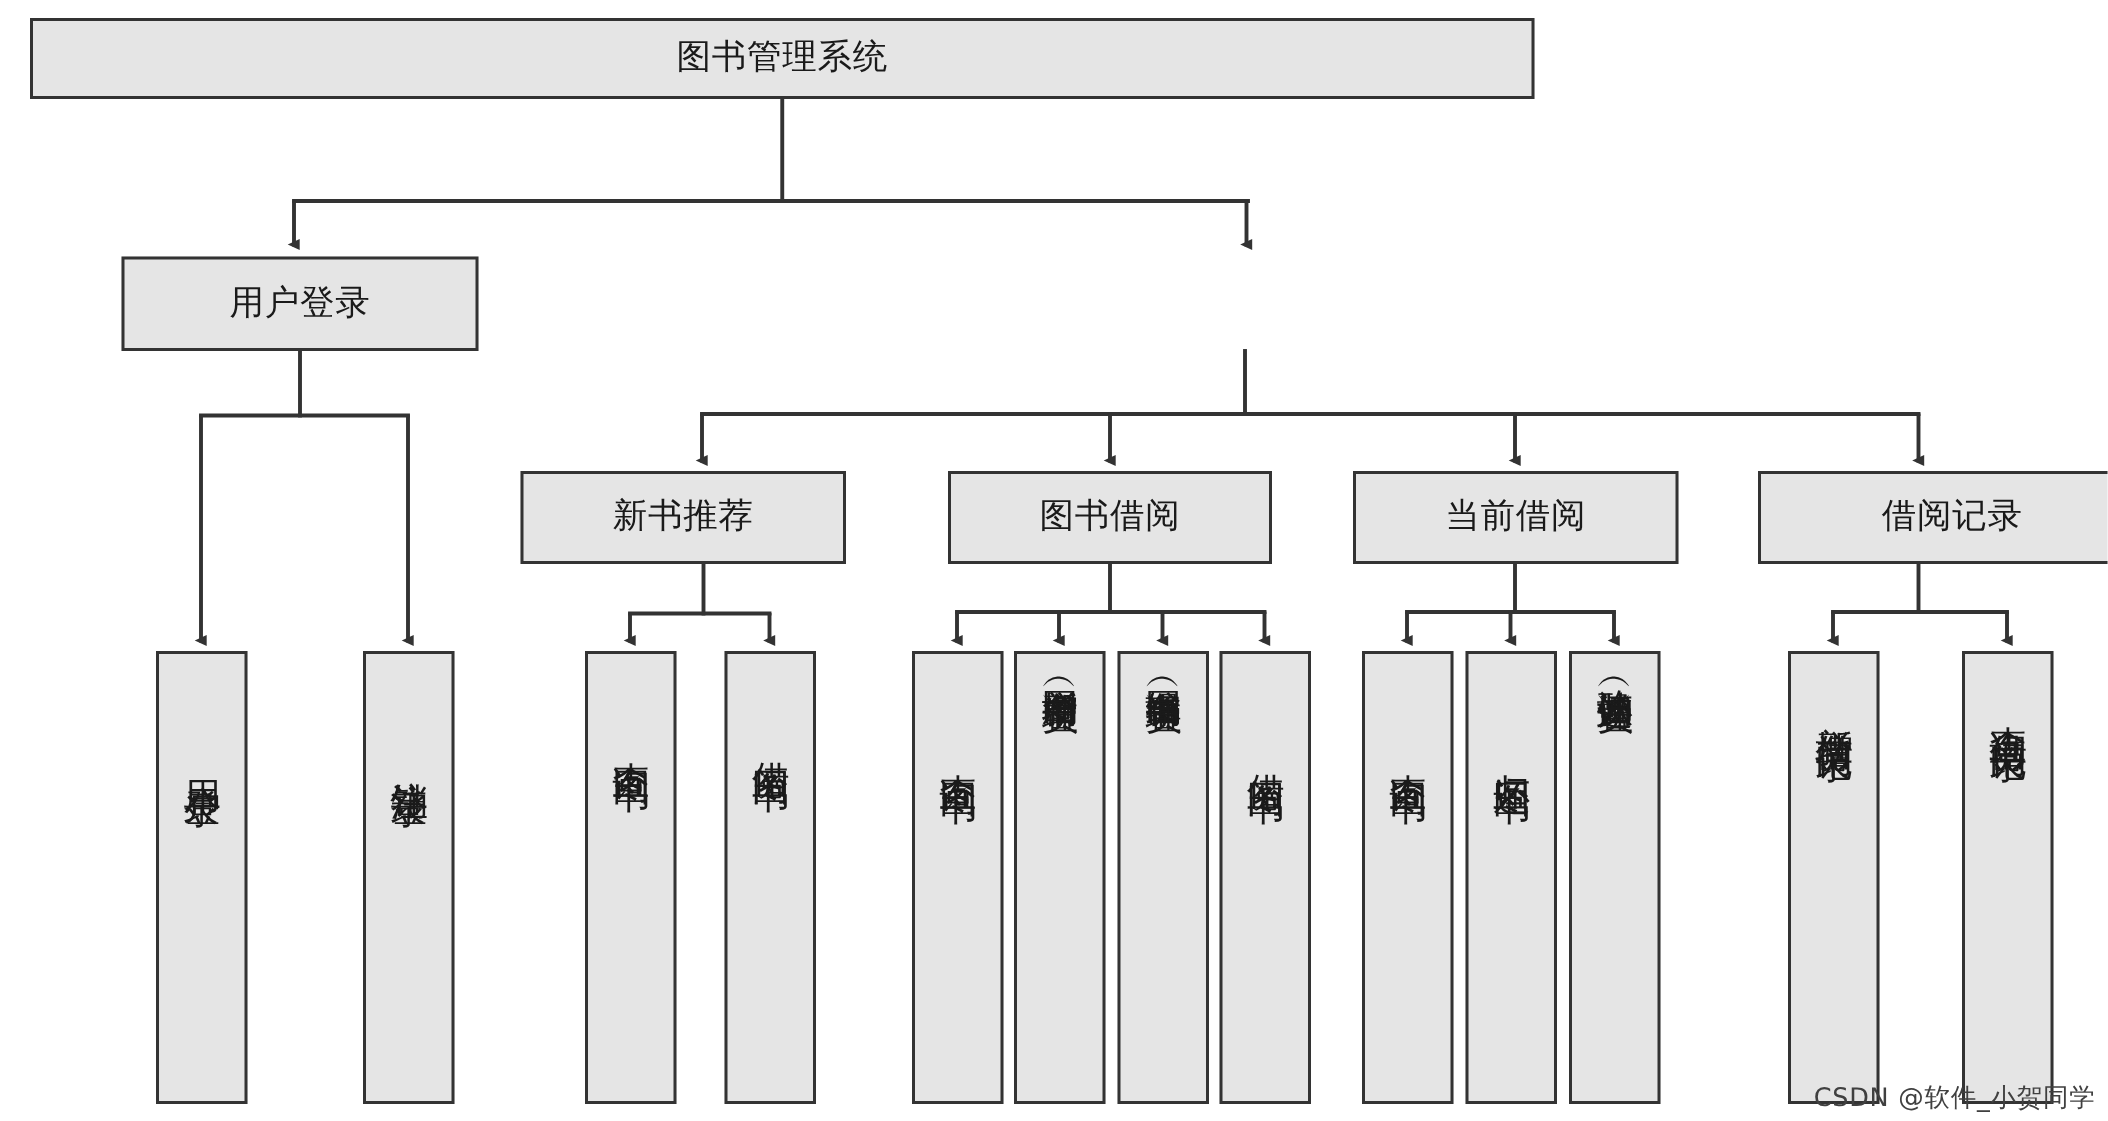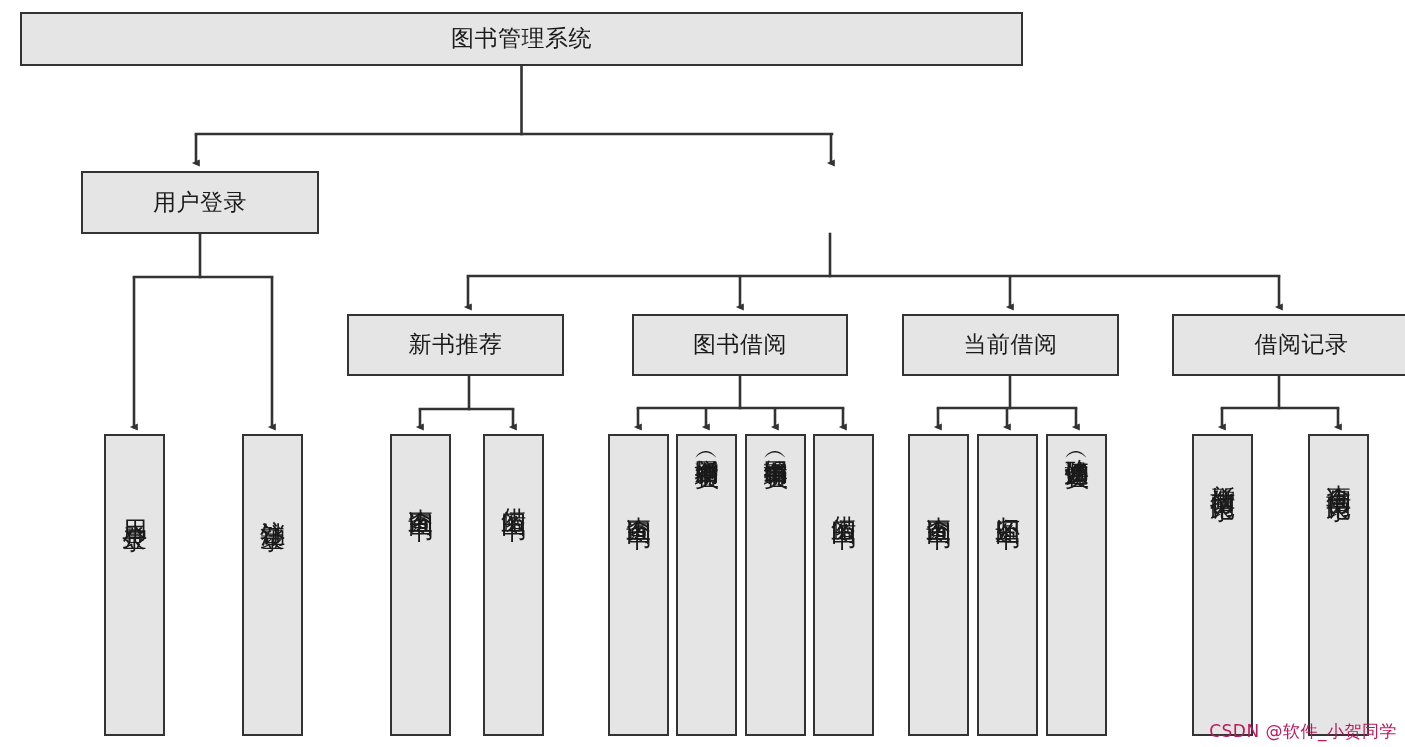--- a/index.html
+++ b/index.html
@@ -63,21 +63,21 @@
   }
   .node-vertical.tall-text .node-label {
     font-size: 24px;
     letter-spacing: 1px;
   }
   #watermark {
     position: absolute;
     right: 8px;
     bottom: 4px;
     font-size: 17px;
-    color: #be185d;
+    color: #404040;
     letter-spacing: 0.5px;
     white-space: nowrap;
     pointer-events: none;
   }
 </style>
 </head>
 <body>
 
 <div id="diagram-root">
 

